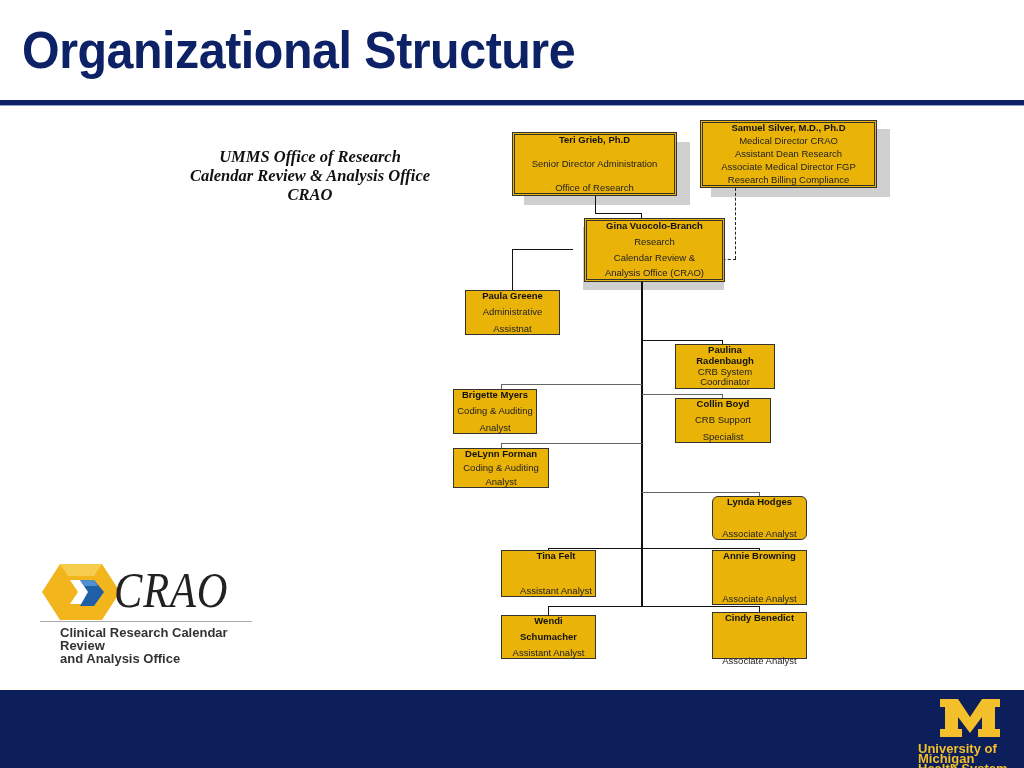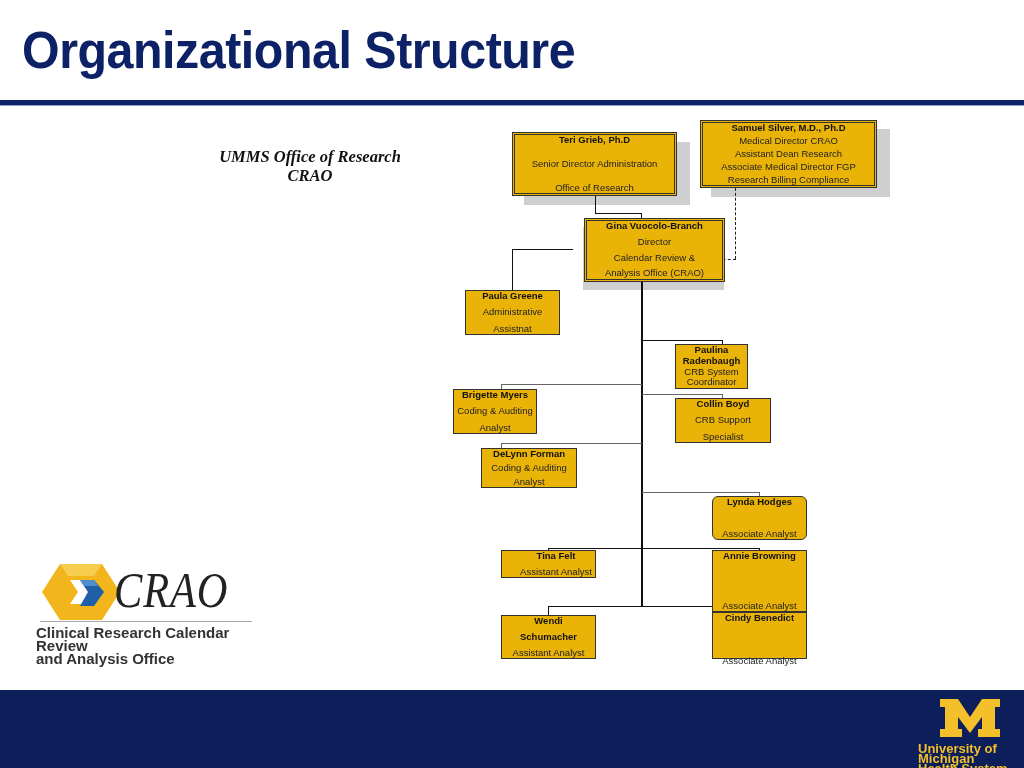--- a/index.html
+++ b/index.html
@@ -51,42 +51,43 @@
   
   .crao-logo { position: absolute; left: 36px; top: 558px; width: 230px; height: 100px; }
   .crao-word {
     position: absolute; left: 78px; top: 4px;
     font-family: "Liberation Serif", serif; font-style: italic;
     font-size: 50px; line-height: 56px; color: #222; letter-spacing: 1px;
     transform: scaleX(0.85); transform-origin: left top;
   }
   .crao-rule { position: absolute; left: 4px; top: 63px; width: 212px; height: 1px; background: #aaa; }
   .crao-caption {
-    position: absolute; left: 0; top: 68px;
+    position: absolute; left: 24px; top: 68px;
     font-family: "Liberation Sans", sans-serif; font-weight: bold;
-    font-size: 15px; line-height: 13px; color: #333;
+    font-size: 13px; line-height: 13px; color: #333;
   }
 
   
   .footer { position: absolute; left: 0; top: 690px; width: 1024px; height: 78px; background: #0c1f5a; }
   .um-logo { position: absolute; left: 918px; top: 695px; width: 104px; height: 70px; }
   .um-caption {
     position: absolute; left: 918px; top: 744px; width: 100px; text-align: left;
     font-family: "Liberation Sans", sans-serif; font-weight: bold;
     font-size: 13px; line-height: 10px; color: #f3bf2a;
   }
 </style>
 </head>
 <body>
 
 <div class="title">Organizational Structure</div>
 <div class="title-rule"></div>
 
 <div class="subtitle">
   <div>UMMS Office of Research</div>
+  <div>Calendar Review &amp; Analysis Office</div>
   <div>CRAO</div>
 </div>
 
 <div class="chart">
 
   <div class="shadow" style="left:524px;top:142px;width:166px;height:63px;"></div>
   <div class="shadow" style="left:711px;top:129px;width:179px;height:68px;"></div>
   <div class="shadow" style="left:583px;top:227px;width:141px;height:63px;"></div>
 
   <div class="ln" style="left:595px;top:195px;width:1px;height:19px;"></div>
@@ -133,67 +134,67 @@
   <div class="box double" style="left:700px;top:120px;width:177px;height:68px;">
     <div class="name line">Samuel Silver, M.D., Ph.D</div>
     <div class="line">Medical Director CRAO</div>
     <div class="line">Assistant Dean Research</div>
     <div class="line">Associate Medical Director FGP</div>
     <div class="line">Research Billing Compliance</div>
   </div>
 
   <div class="box double" style="left:572px;top:218px;width:141px;height:64px;margin-left:12px;">
     <div class="name line">Gina Vuocolo-Branch</div>
-    <div class="line">Director</div>
+    <div class="line">Research</div>
     <div class="line">Calendar Review &amp;</div>
     <div class="line">Analysis Office (CRAO)</div>
   </div>
 
   <div class="box" style="left:465px;top:290px;width:95px;height:45px;">
     <div class="name line">Paula Greene</div>
     <div class="line">Administrative</div>
     <div class="line">Assistnat</div>
   </div>
 
-  <div class="box" style="left:675px;top:344px;width:73px;height:45px;">
+  <div class="box" style="left:675px;top:344px;width:100px;height:45px;">
     <div class="name line">Paulina</div>
     <div class="name line">Radenbaugh</div>
     <div class="line">CRB System</div>
     <div class="line">Coordinator</div>
   </div>
 
   <div class="box" style="left:453px;top:389px;width:84px;height:45px;">
     <div class="name line">Brigette Myers</div>
     <div class="line">Coding &amp; Auditing</div>
     <div class="line">Analyst</div>
   </div>
 
   <div class="box" style="left:675px;top:398px;width:96px;height:45px;">
     <div class="name line">Collin Boyd</div>
     <div class="line">CRB Support</div>
     <div class="line">Specialist</div>
   </div>
 
-  <div class="box" style="left:453px;top:448px;width:96px;height:40px;margin-left:28px;">
+  <div class="box" style="left:453px;top:448px;width:96px;height:40px;">
     <div class="name line">DeLynn Forman</div>
     <div class="line">Coding &amp; Auditing</div>
     <div class="line">Analyst</div>
   </div>
 
   <div class="box" style="left:712px;top:496px;width:95px;height:44px;border-radius:6px;">
     <div class="name line">Lynda Hodges</div>
     <div class="line">Associate Analyst</div>
   </div>
 
-  <div class="box" style="left:501px;top:550px;width:95px;height:28px;padding-left:15px;">
+  <div class="box" style="left:501px;top:550px;width:95px;height:47px;padding-left:15px;">
     <div class="name line">Tina Felt</div>
     <div class="line">Assistant Analyst</div>
   </div>
 
-  <div class="box" style="left:712px;top:550px;width:95px;height:62px;">
+  <div class="box" style="left:712px;top:550px;width:95px;height:55px;">
     <div class="name line">Annie Browning</div>
     <div class="line">Associate Analyst</div>
   </div>
 
   <div class="box" style="left:501px;top:615px;width:95px;height:44px;">
     <div class="name line">Wendi</div>
     <div class="name line">Schumacher</div>
     <div class="line">Assistant Analyst</div>
   </div>
 

